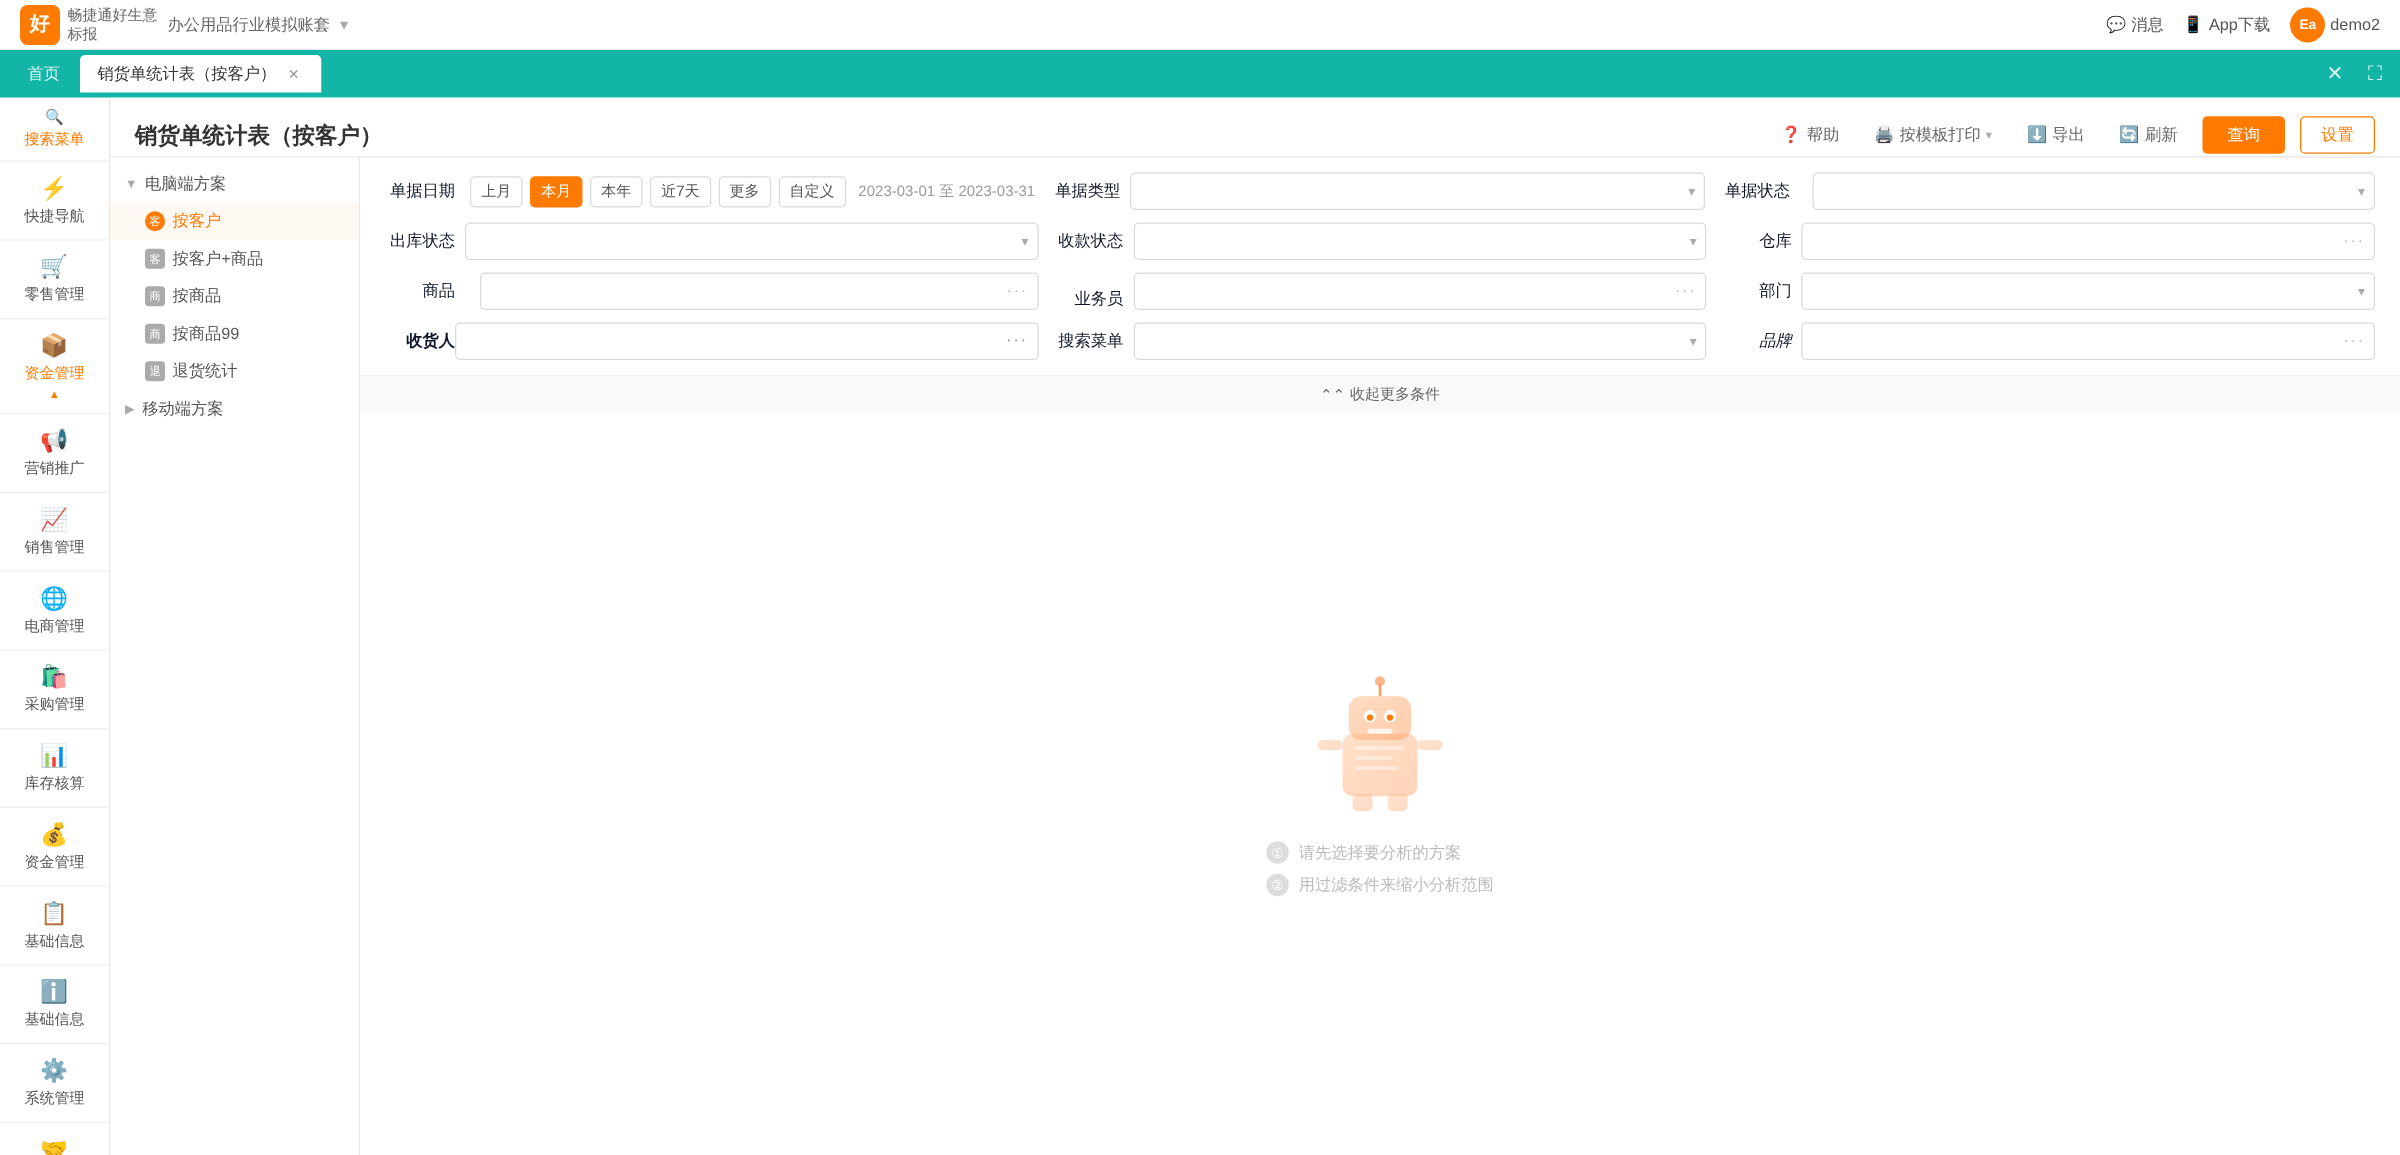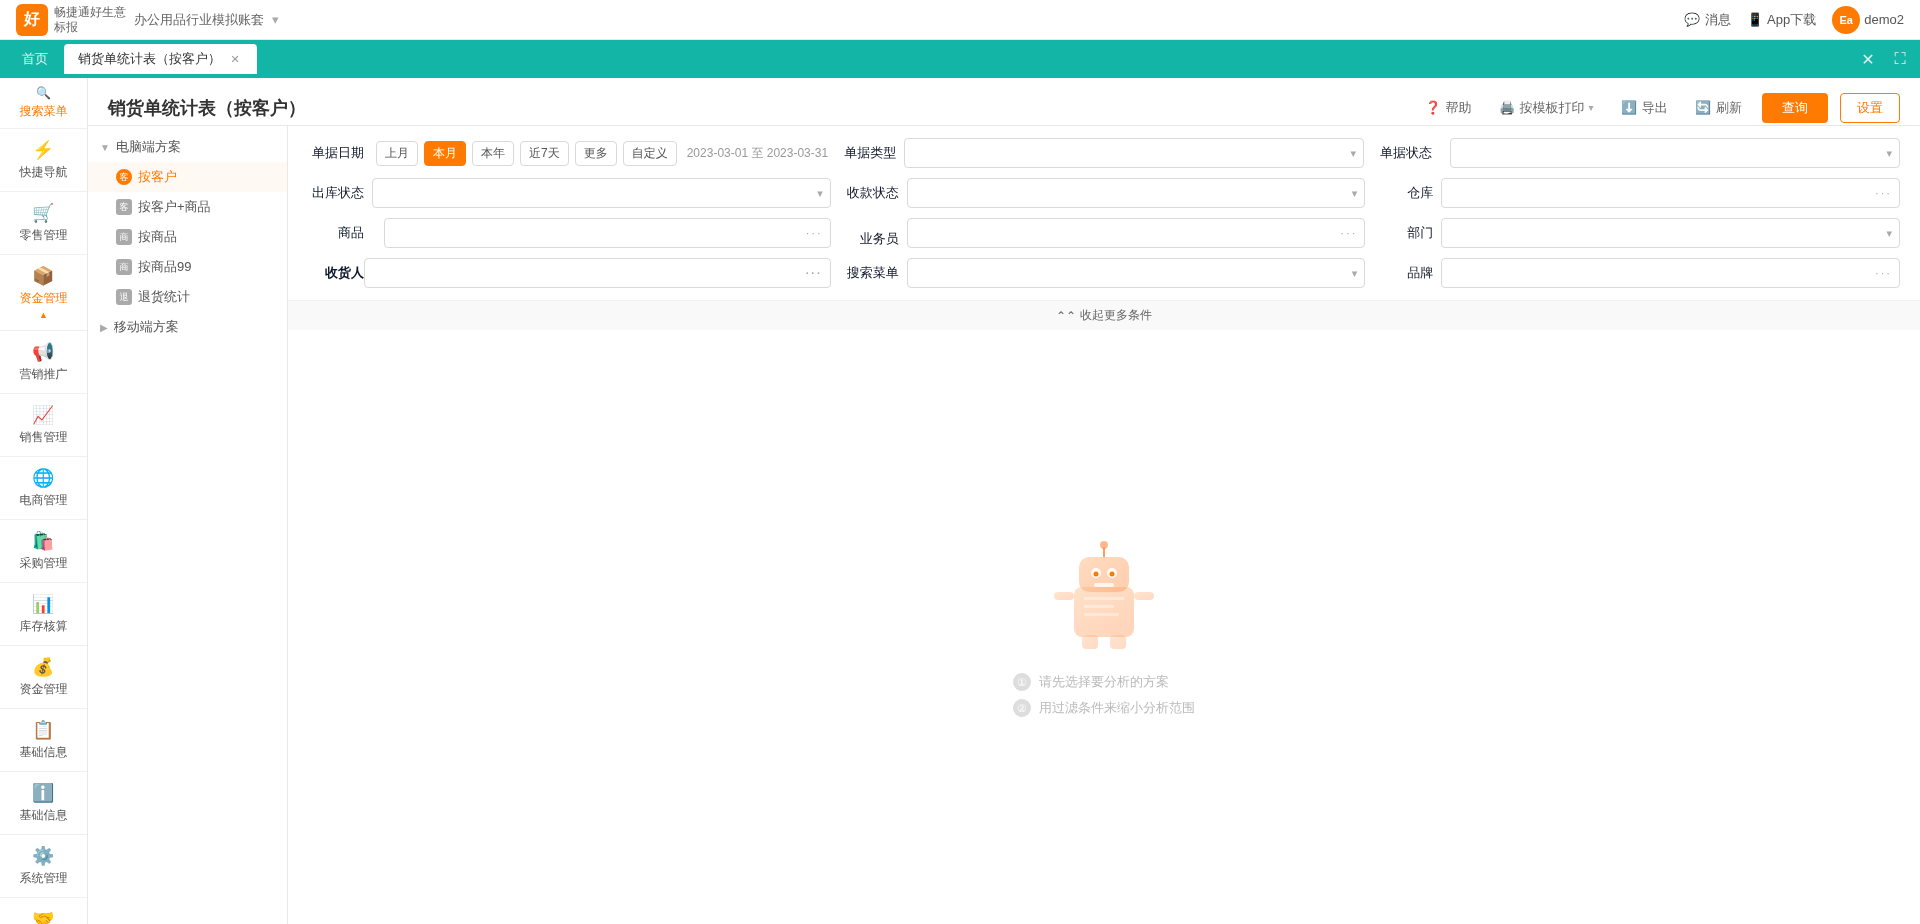--- a/index.html
+++ b/index.html
@@ -726,21 +726,21 @@
                 <span class="select-dots">···</span>
               </div>
             </div>
             <div style="flex:1;display:flex;align-items:center;gap:8px;">
               <span class="filter-label">搜索菜单</span>
               <div class="filter-select-wrapper">
                 <div class="filter-select-box"></div>
                 <span class="select-arrow">▾</span>
               </div>
             </div>
-            <div style="flex:1;display:flex;align-items:center;gap:8px;">
+            <div style="flex:1;display:flex;align-items:center;gap:8px;font-style:italic;">
               <span class="filter-label">品牌</span>
               <div class="filter-select-wrapper">
                 <div class="filter-select-box"></div>
                 <span class="select-dots">···</span>
               </div>
             </div>
           </div>
         </div>
 
         <div class="collapse-bar">

